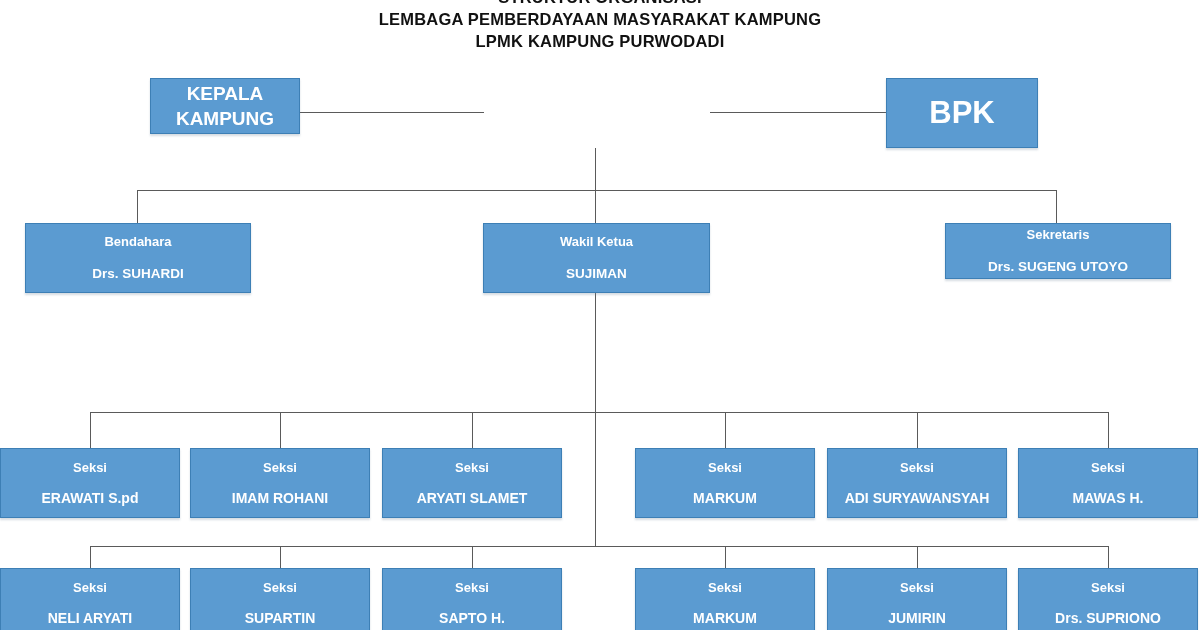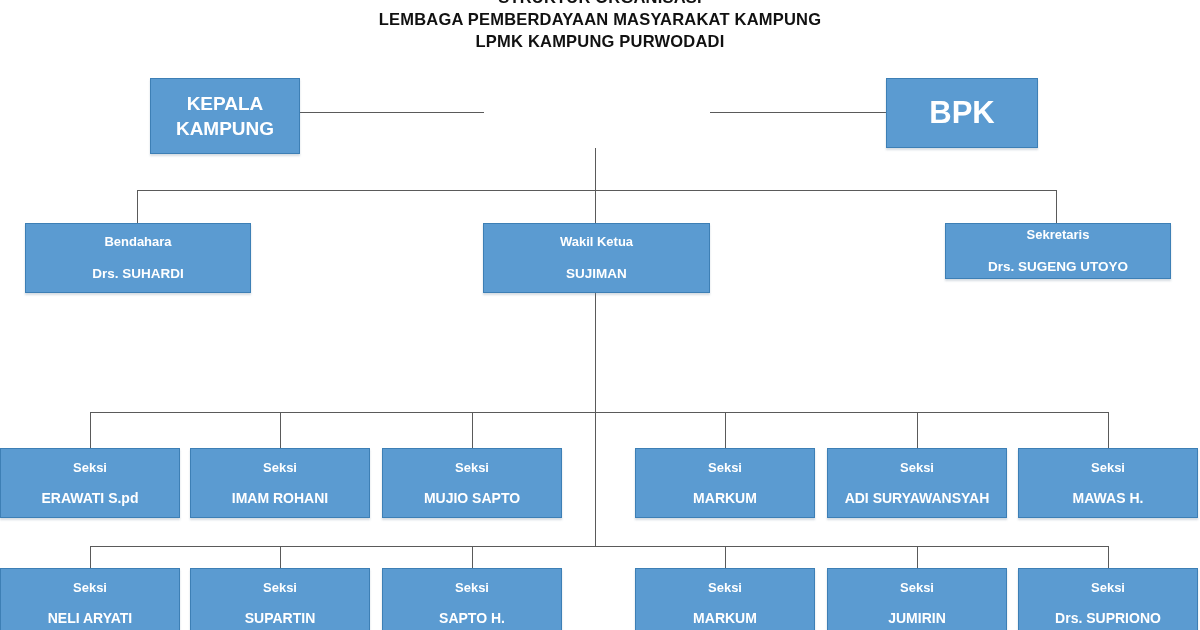--- a/index.html
+++ b/index.html
@@ -123,21 +123,21 @@
   <div class="line v" style="left:1108px; top:412px; height:36px;"></div>
 
   <div class="line h" style="left:90px; top:546px; width:1018px;"></div>
   <div class="line v" style="left:90px; top:546px; height:22px;"></div>
   <div class="line v" style="left:280px; top:546px; height:22px;"></div>
   <div class="line v" style="left:472px; top:546px; height:22px;"></div>
   <div class="line v" style="left:725px; top:546px; height:22px;"></div>
   <div class="line v" style="left:917px; top:546px; height:22px;"></div>
   <div class="line v" style="left:1108px; top:546px; height:22px;"></div>
 
-  <div class="box big" style="left:150px; top:78px; width:150px; height:76px;">
+  <div class="box big" style="left:150px; top:78px; width:150px; height:56px;">
     <div class="role">KEPALA</div>
     <div class="person">KAMPUNG</div>
   </div>
 
 
   <div class="box huge" style="left:886px; top:78px; width:152px; height:70px;">
     <div class="role">BPK</div>
   </div>
 
   <div class="box" style="left:25px; top:223px; width:226px; height:70px;">
@@ -158,21 +158,21 @@
   <div class="box seksi" style="left:0px; top:448px; width:180px; height:70px;">
     <div class="role">Seksi</div>
     <div class="person">ERAWATI S.pd</div>
   </div>
   <div class="box seksi" style="left:190px; top:448px; width:180px; height:70px;">
     <div class="role">Seksi</div>
     <div class="person">IMAM ROHANI</div>
   </div>
   <div class="box seksi" style="left:382px; top:448px; width:180px; height:70px;">
     <div class="role">Seksi</div>
-    <div class="person">MUJIO SAPTO</div>
+    <div class="person">ARYATI SLAMET</div>
   </div>
   <div class="box seksi" style="left:635px; top:448px; width:180px; height:70px;">
     <div class="role">Seksi</div>
     <div class="person">MARKUM</div>
   </div>
   <div class="box seksi" style="left:827px; top:448px; width:180px; height:70px;">
     <div class="role">Seksi</div>
     <div class="person">ADI SURYAWANSYAH</div>
   </div>
   <div class="box seksi" style="left:1018px; top:448px; width:180px; height:70px;">

